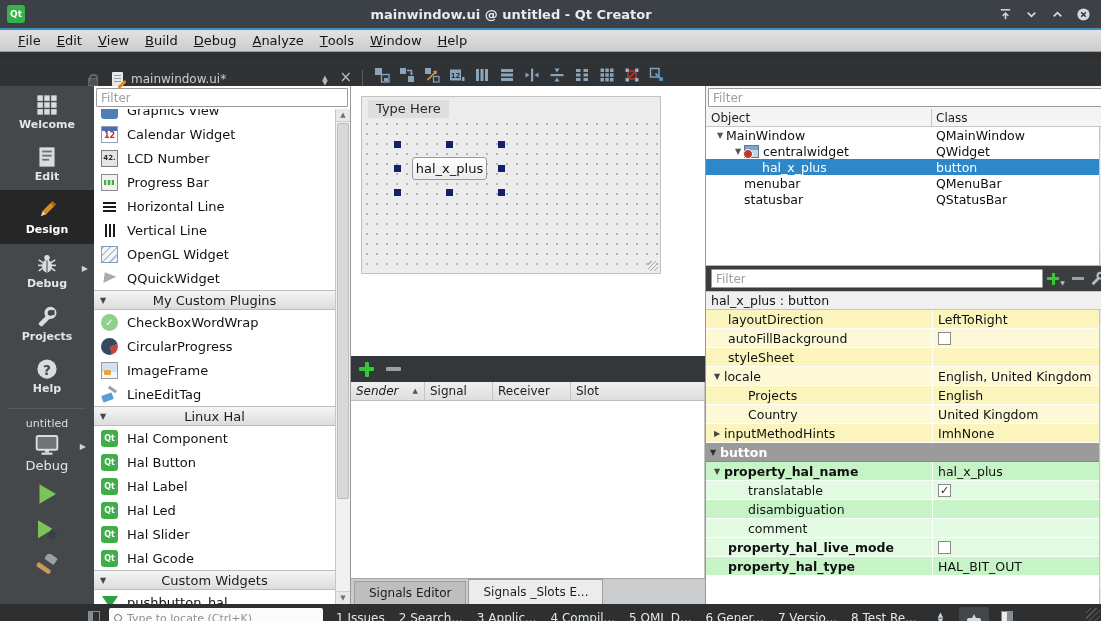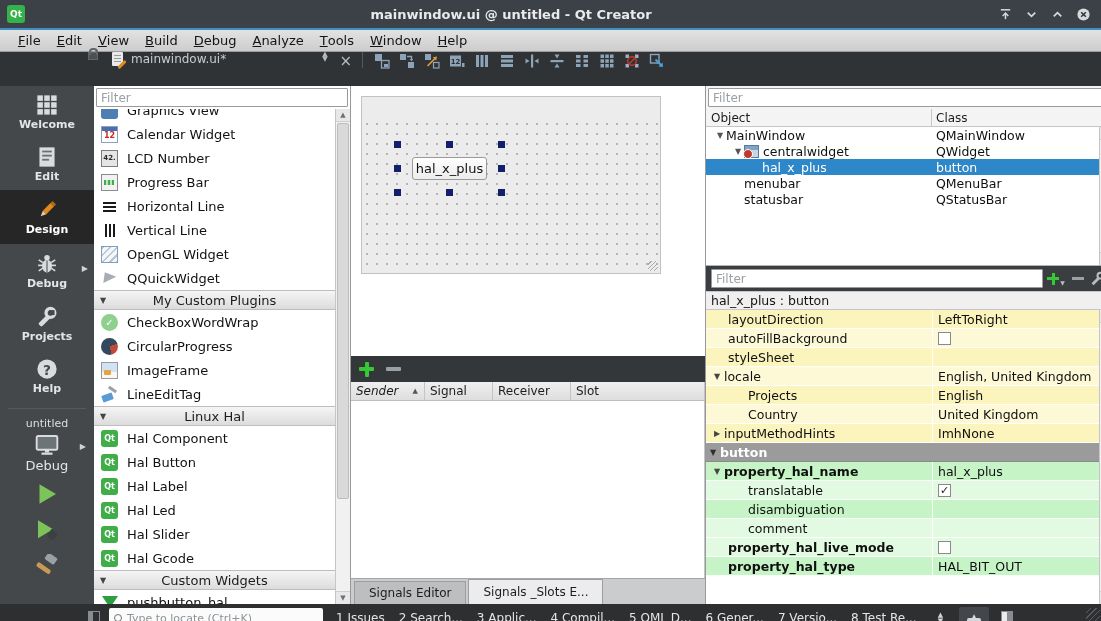--- a/index.html
+++ b/index.html
@@ -14,21 +14,21 @@
   .win-controls{display:flex;align-items:center;gap:10px;margin-right:10px;}
   .win-btn{width:16px;height:16px;display:flex;align-items:center;justify-content:center;cursor:default;}
   .win-btn svg{width:15px;height:15px;}
   .accentline{height:2px;background:#3f8fc0;}
   
   .menubar{height:22px;background:linear-gradient(#e2e2e2,#cdcdcd);display:flex;align-items:center;
            padding-left:10px;color:#141414;border-bottom:1px solid #9c9c9c;}
   .menu-item{padding:0 8px;height:100%;display:flex;align-items:center;font-size:13px;}
   .menu-item u{text-decoration:underline;}
   
-  .toolbar{height:34px;background:#2f3336;display:flex;align-items:flex-start;color:#c6c9cb;}
+  .toolbar{height:26px;background:#2f3336;display:flex;align-items:flex-end;color:#c6c9cb;margin-top:8px;}
   .lock-icon{width:10px;height:8px;border:1px solid #60666a;background:#4a5054;position:relative;margin-left:88px;}
   .lock-icon::before{content:"";position:absolute;left:0px;top:-5px;width:5px;height:5px;border:2px solid #60666a;
                      border-bottom:none;border-radius:4px 4px 0 0;}
   .file-icon{width:11px;height:14px;background:#e8eaec;position:relative;margin-left:14px;border-radius:1px;}
   .file-icon::before{content:"";position:absolute;left:2px;top:3px;width:7px;height:1px;background:#999;box-shadow:0 3px 0 #999,0 6px 0 #999;}
   .file-icon::after{content:"";position:absolute;right:-4px;bottom:0px;width:10px;height:3px;background:#e08a1e;transform:rotate(-45deg);border-radius:1px;}
   .filename{margin-left:8px;font-size:12px;color:#c9ccce;}
   .tb-spin{display:flex;flex-direction:column;line-height:5px;font-size:7px;color:#b9bcbe;margin-left:96px;}
   .tb-close{font-size:15px;color:#b9bcbe;margin-left:12px;}
   .tb-sep{width:1px;height:16px;background:#55595d;margin:0 8px 0 10px;}
@@ -558,20 +558,23 @@
             <div class="vs-btn up">▲</div>
             <div class="vs-thumb" style="top:14px;height:76%"></div>
             <div class="vs-btn down">▼</div>
           </div>
         </div>
     </div>
 
     <div class="center">
       <div class="form-area">
         <div class="designer-form">
+          <div class="form-menustrip">
+            <span class="type-here">Type Here</span>
+          </div>
           <div class="form-grid"></div>
           <div class="form-button">hal_x_plus</div>
           <span class="handle" style="left:32px;top:44px"></span>
           <span class="handle" style="left:84px;top:44px"></span>
           <span class="handle" style="left:136px;top:44px"></span>
           <span class="handle" style="left:32px;top:68px"></span>
           <span class="handle" style="left:136px;top:68px"></span>
           <span class="handle" style="left:32px;top:92px"></span>
           <span class="handle" style="left:84px;top:92px"></span>
           <span class="handle" style="left:136px;top:92px"></span>

